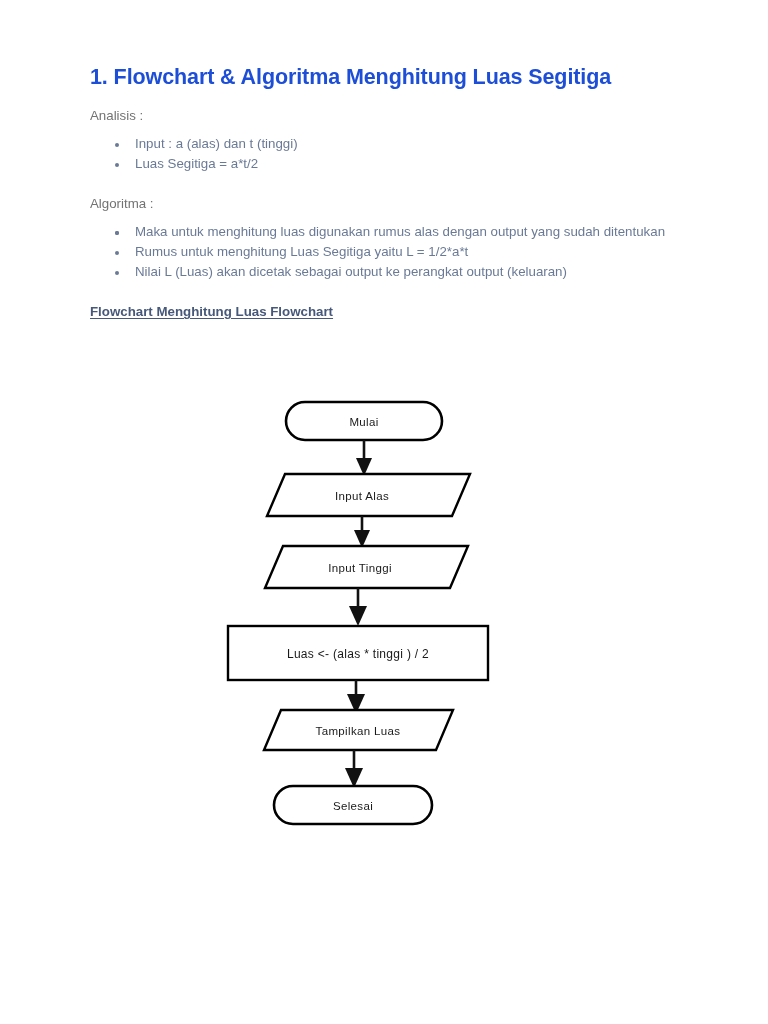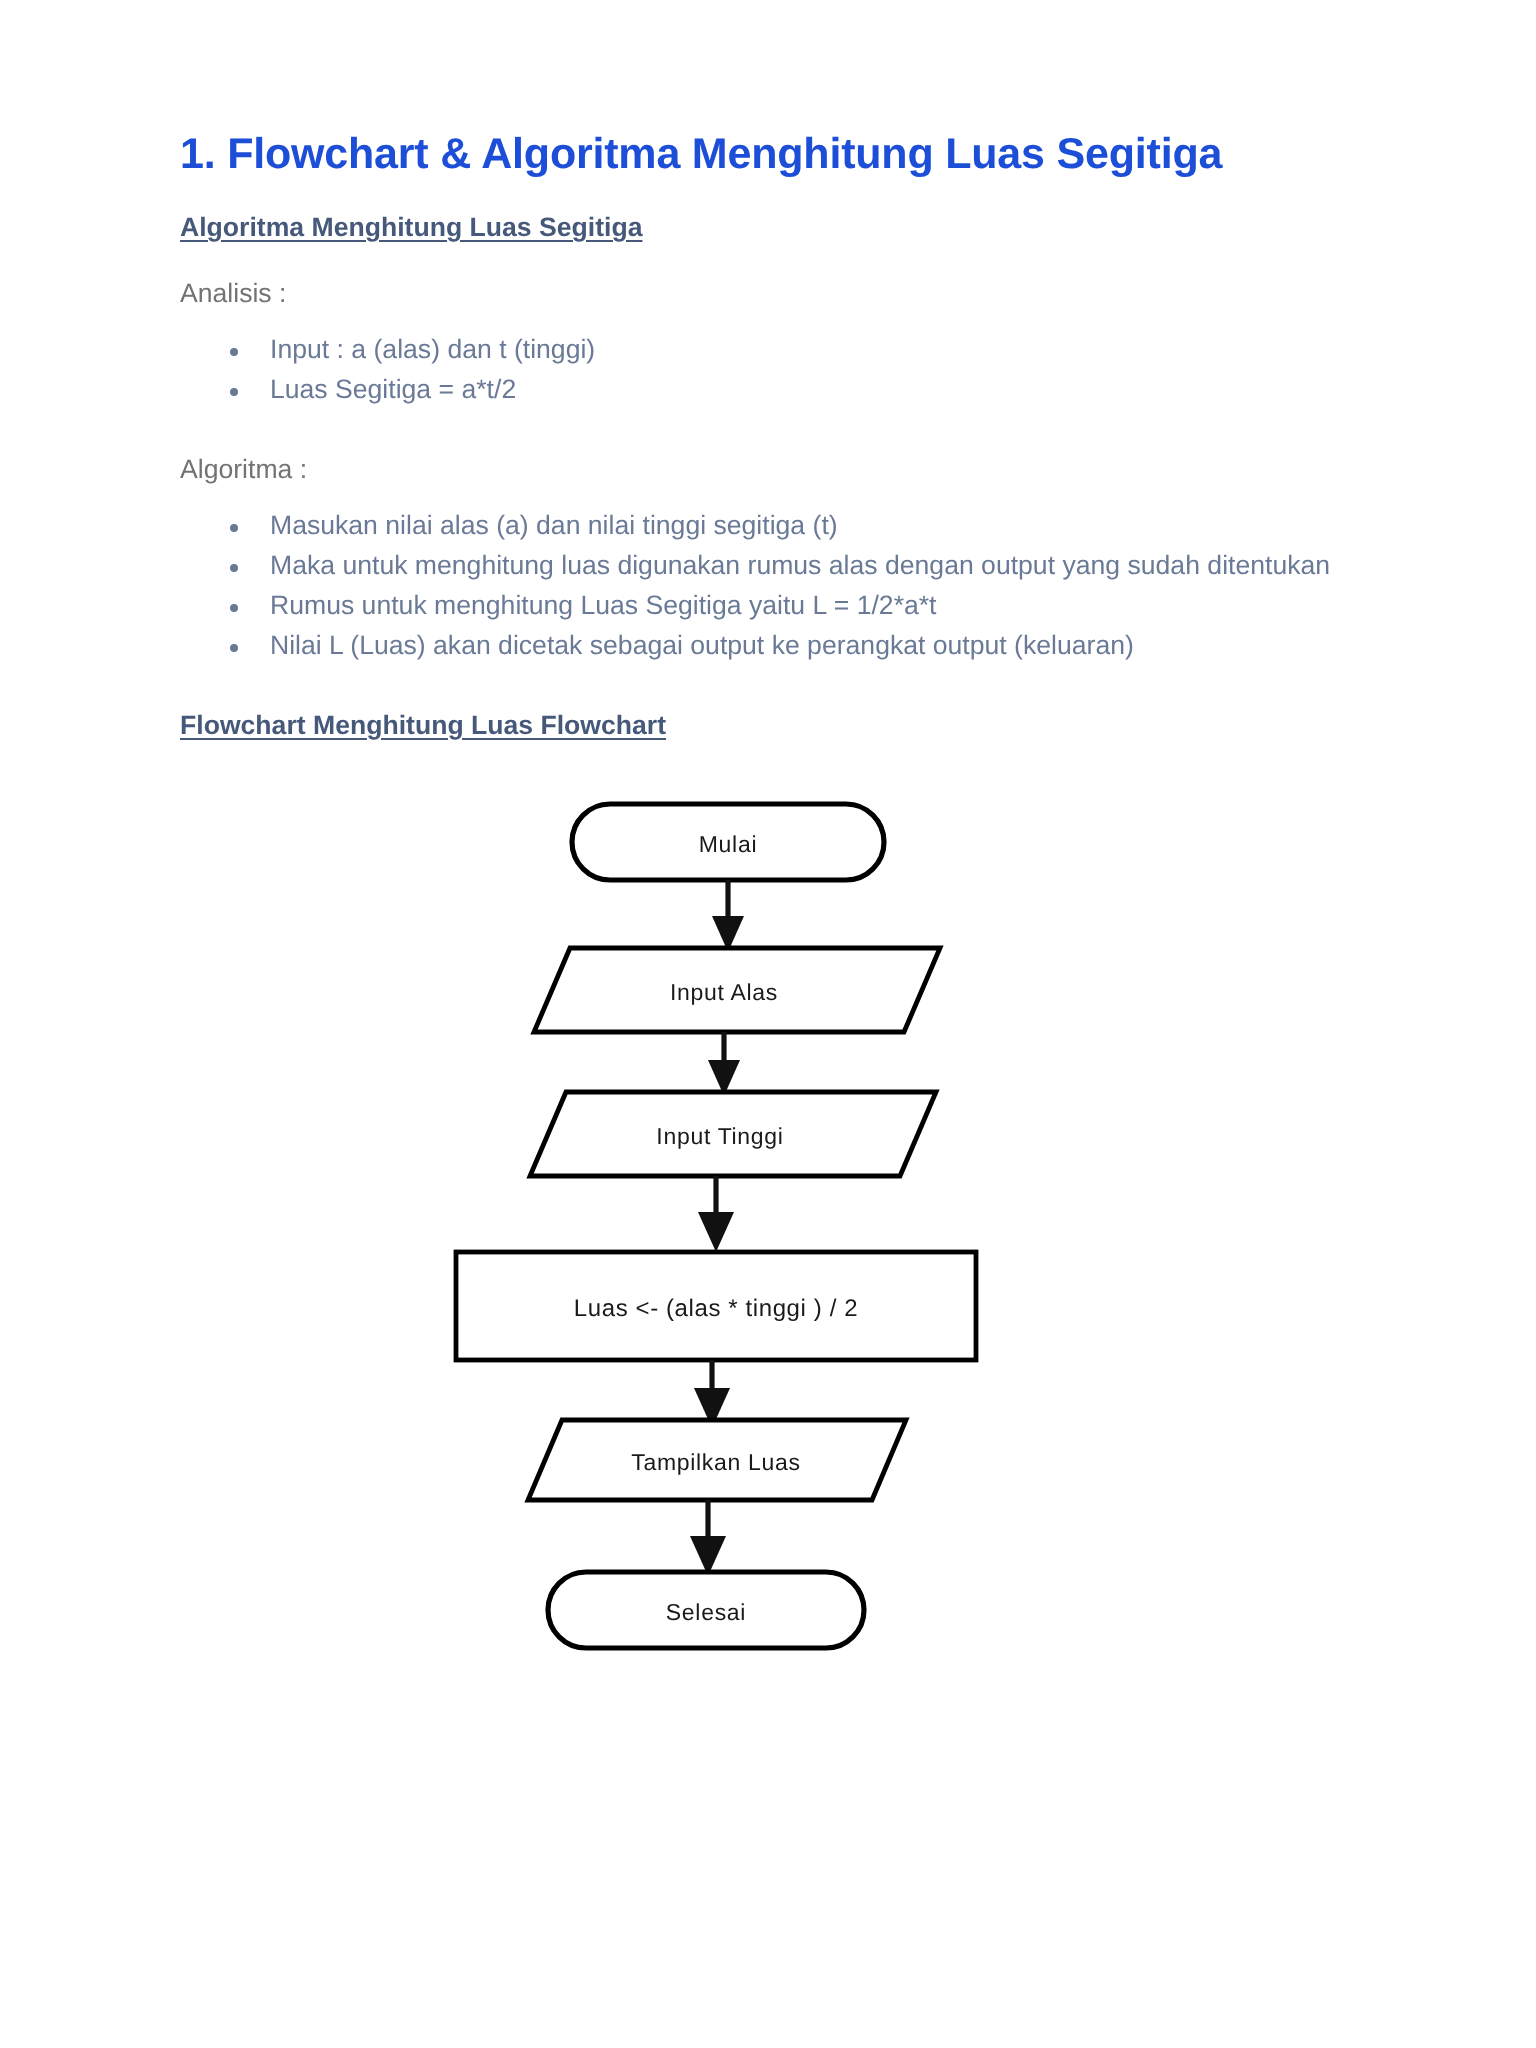--- a/index.html
+++ b/index.html
@@ -132,21 +132,20 @@
 </style>
 </head>
 <body>
 
 <div class="page">
 
   <div class="content">
 
     <h1 class="doc-title">1. Flowchart &amp; Algoritma Menghitung Luas Segitiga</h1>
 
-    <a class="section-link">Algoritma Menghitung Luas Segitiga</a>
 
     <p class="lead">Analisis :</p>
 
     <ul class="bullets">
       <li>
         <span class="dot"></span>
         <span>Input : a (alas) dan t (tinggi)</span>
       </li>
       <li>
         <span class="dot"></span>
@@ -154,21 +153,20 @@
       </li>
     </ul>
 
     <div class="gap-a"></div>
 
     <p class="lead">Algoritma :</p>
 
     <ul class="bullets">
       <li>
         <span class="dot"></span>
-        <span>Masukan nilai alas (a) dan nilai tinggi segitiga (t)</span>
       </li>
       <li>
         <span class="dot"></span>
         <span>Maka untuk menghitung luas digunakan rumus alas dengan output yang sudah ditentukan</span>
       </li>
       <li>
         <span class="dot"></span>
         <span>Rumus untuk menghitung Luas Segitiga yaitu L = 1/2*a*t</span>
       </li>
       <li>

